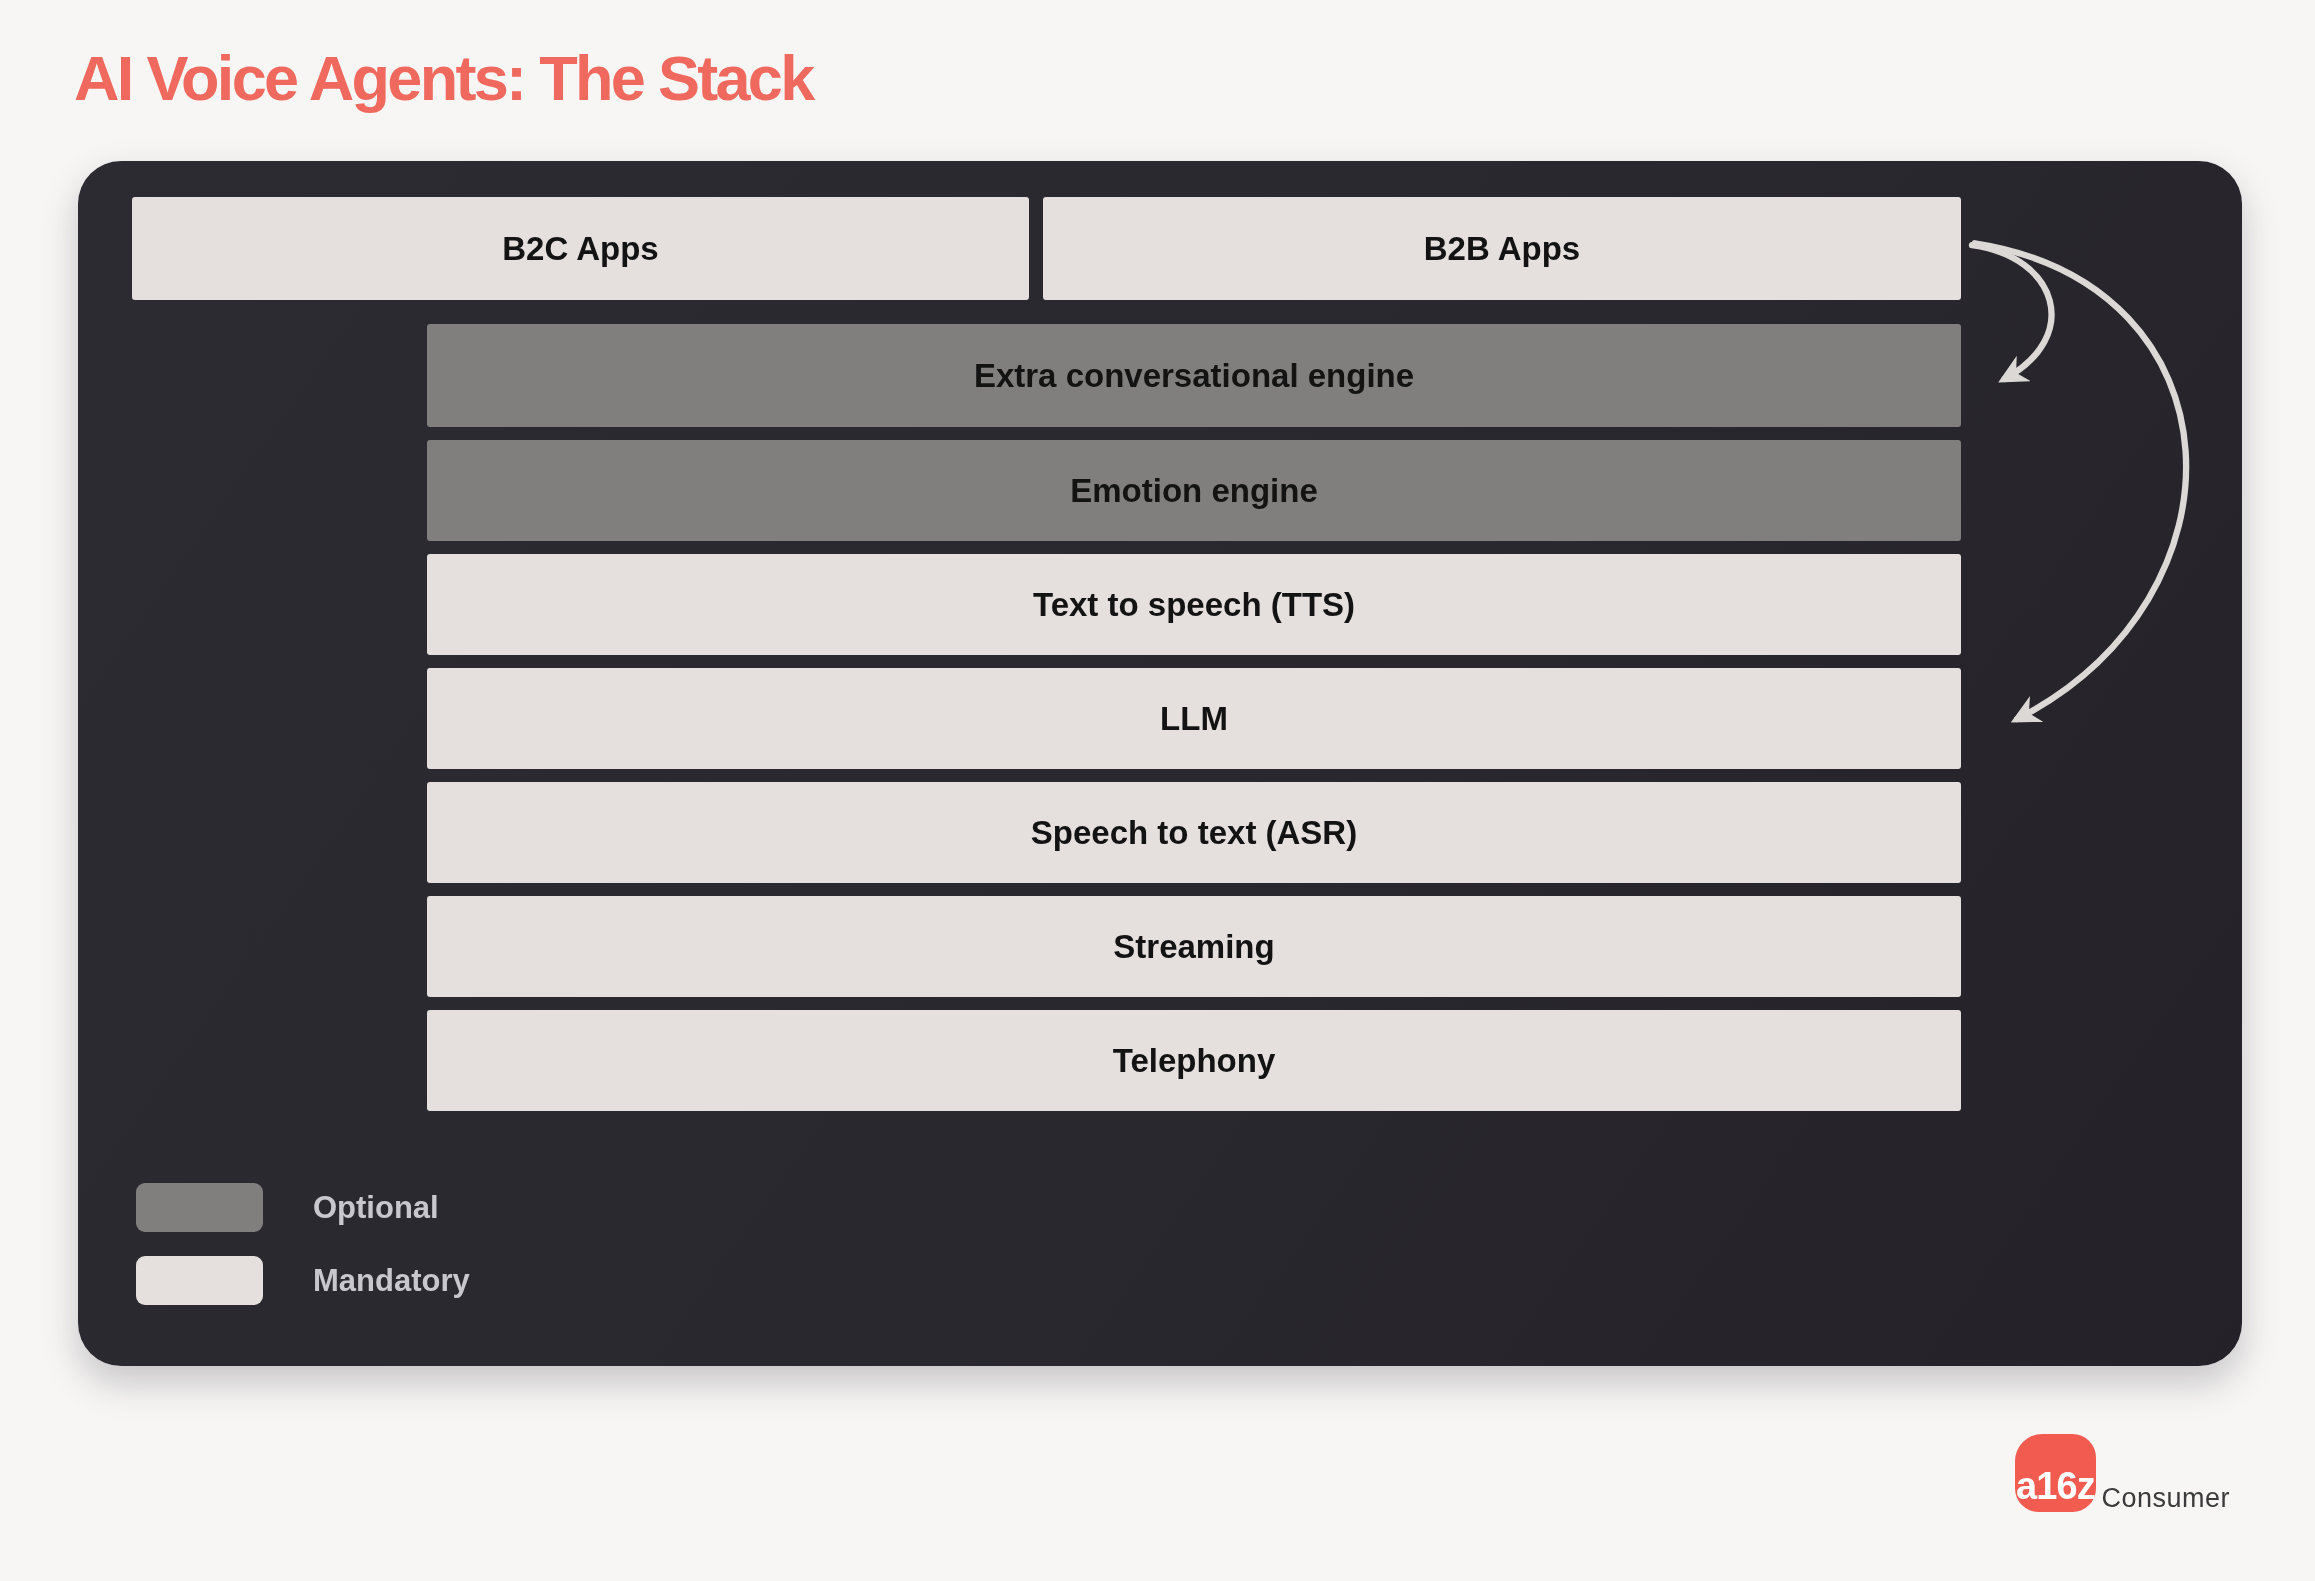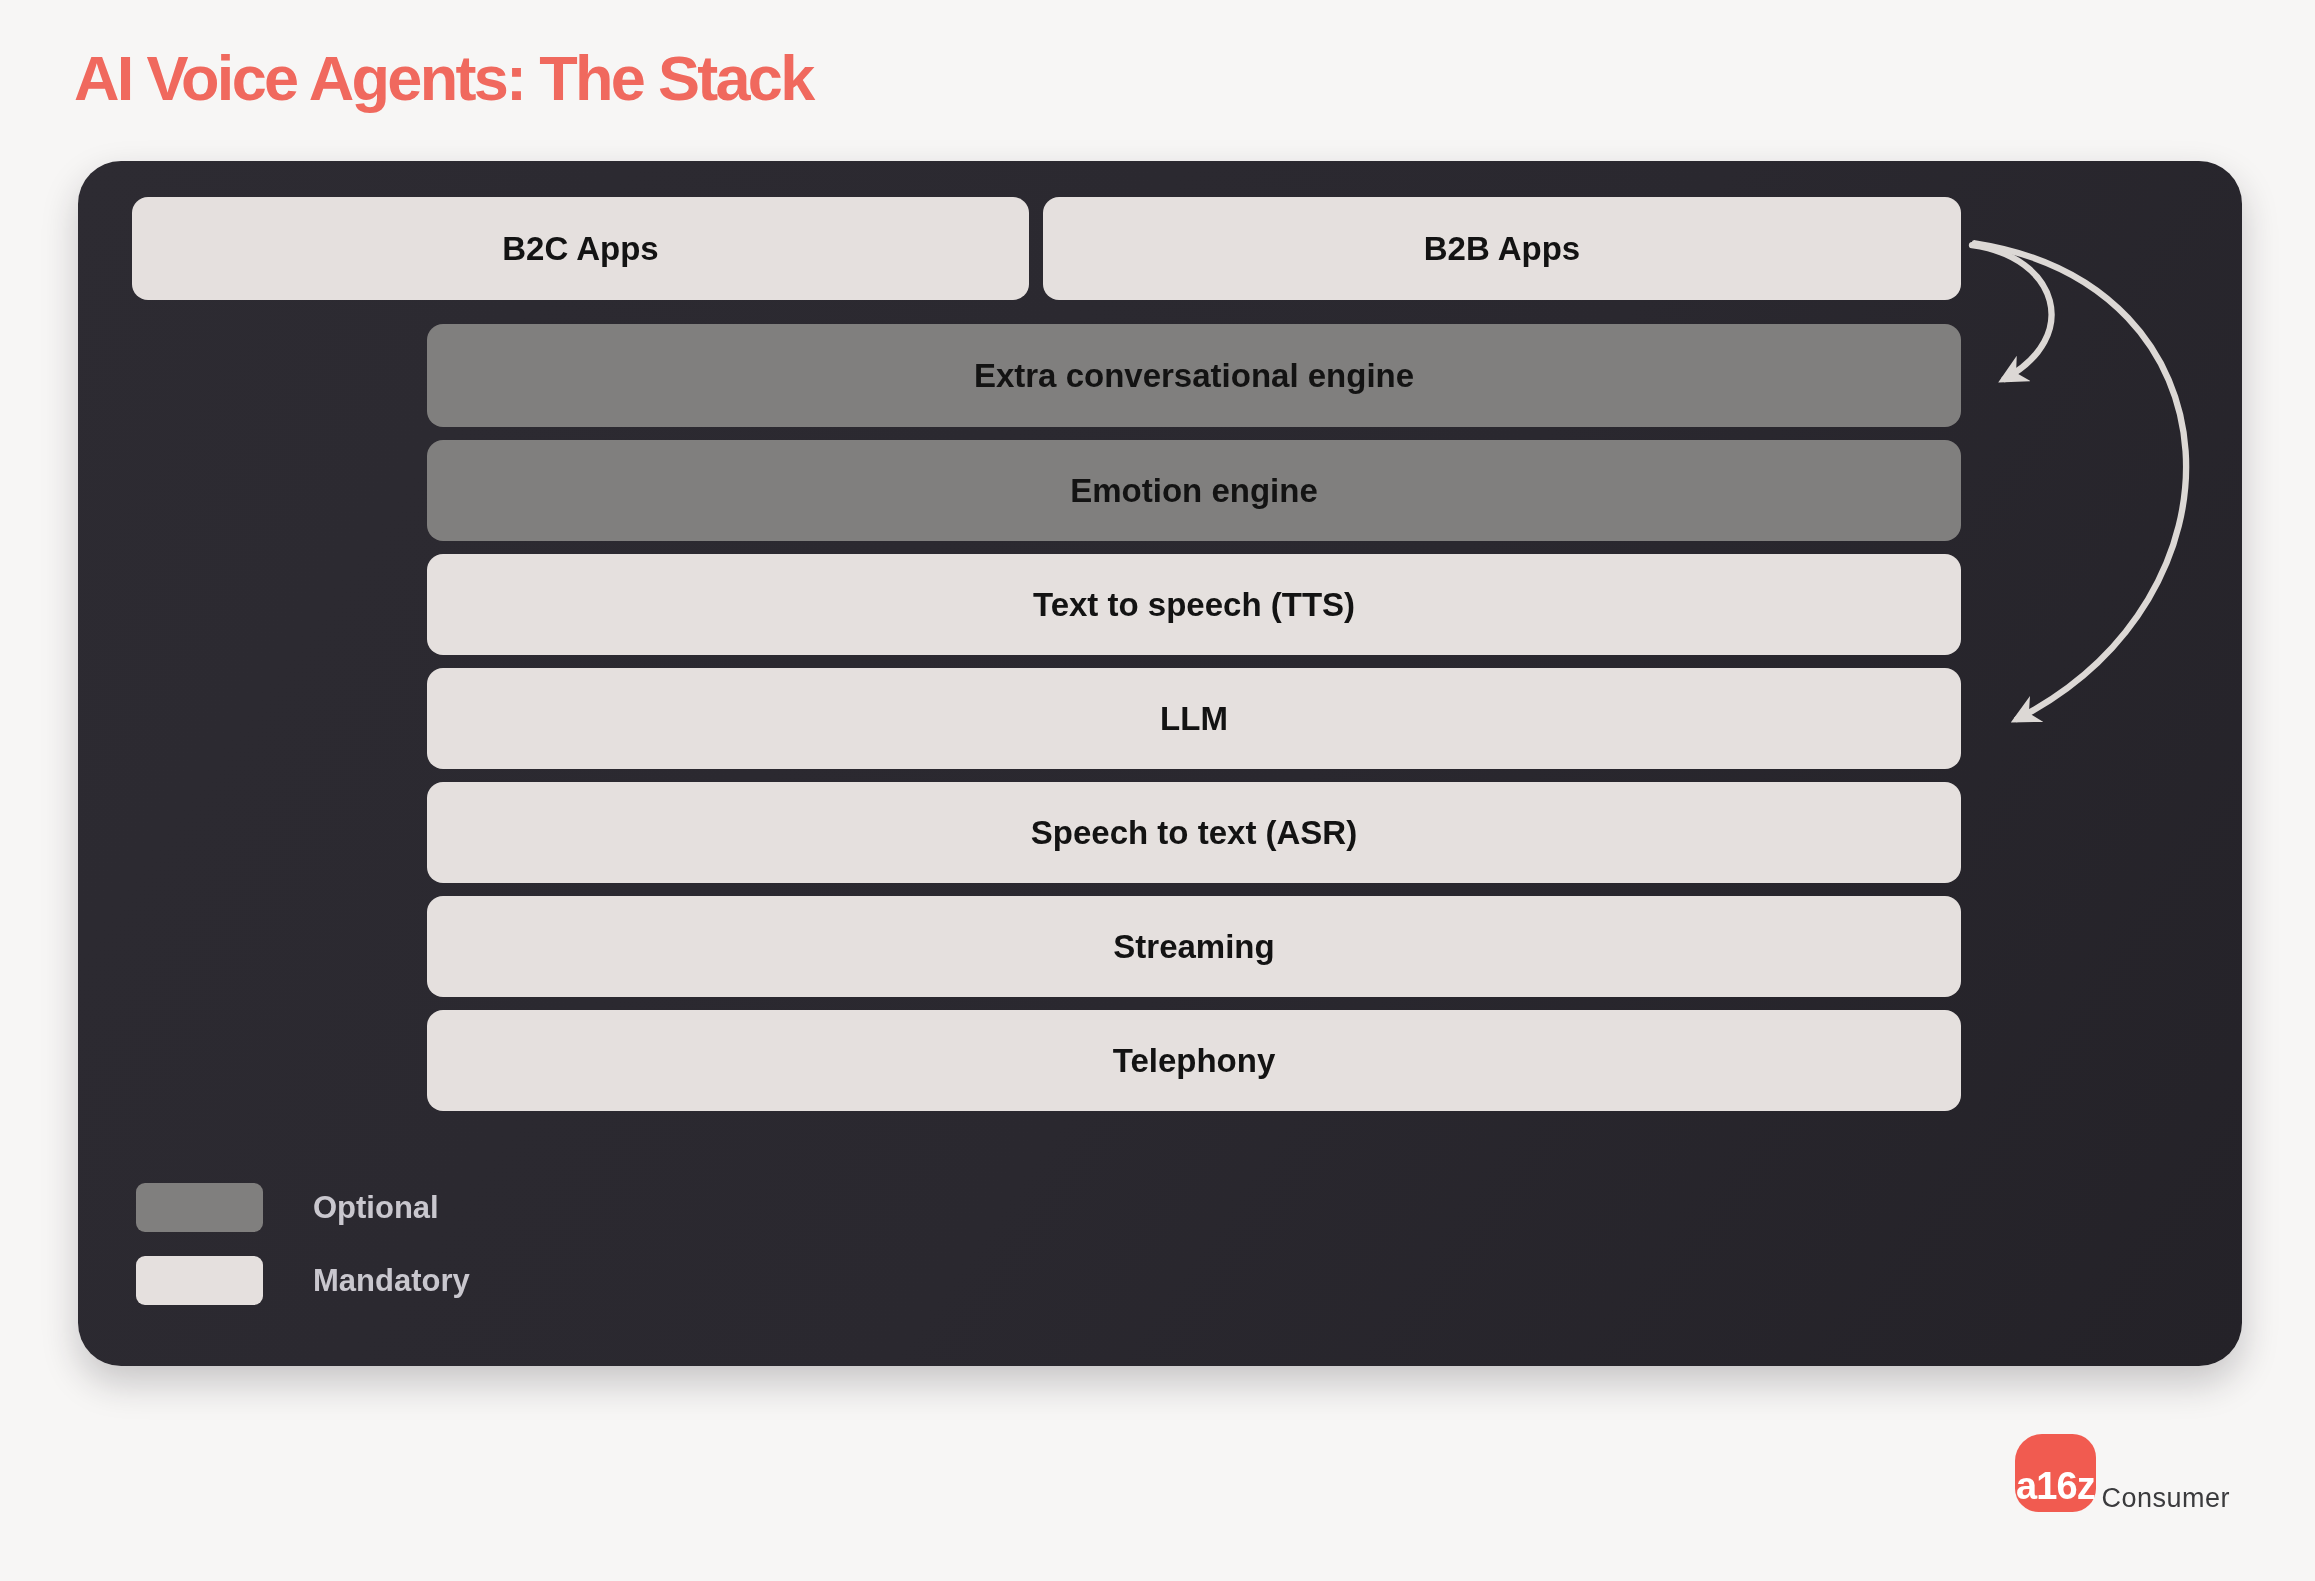--- a/index.html
+++ b/index.html
@@ -33,21 +33,21 @@
   }
   .panel{
     position:absolute;left:78px;top:161px;
     width:2164px;height:1205px;
     background:linear-gradient(125deg,var(--panel-grad-a) 0%,var(--panel) 55%,var(--panel-grad-b) 100%);
     border-radius:43px;
     box-shadow:0 16.3px 36px rgba(30,28,35,.22);
   }
   .box{
     position:absolute;
-    border-radius:16px;
+    border-radius:3px;
     display:flex;align-items:center;justify-content:center;
     text-align:center;
     font-weight:bold;font-size:33px;color:var(--box-text);
   }
   .box[data-type="optional"]{background:var(--optional);}
   .box[data-type="mandatory"]{background:var(--mandatory);}
   .app-b2c{left:54px;top:36px;width:897px;height:103px;background:var(--mandatory);}
   .app-b2b{left:965px;top:36px;width:918px;height:103px;background:var(--mandatory);text-align:center;}
   .infra-col{
     left:54px;top:163px;width:281px;height:787px;background:var(--optional);

